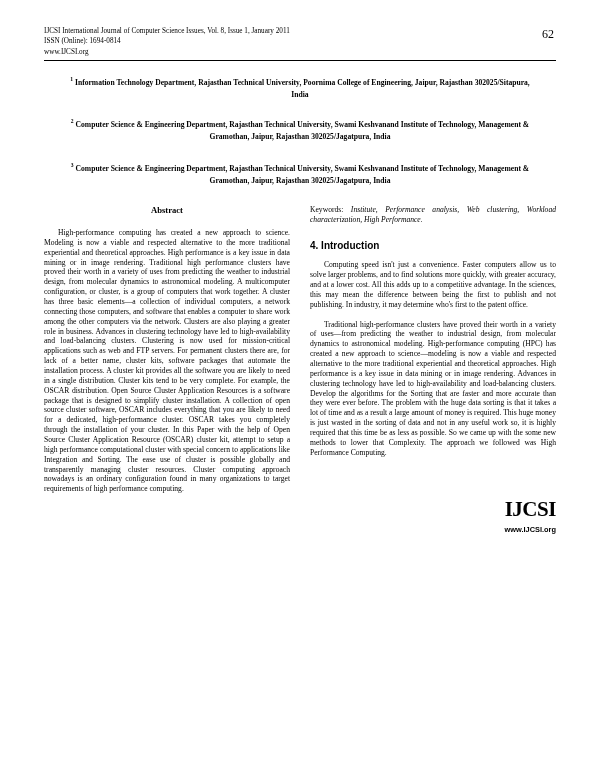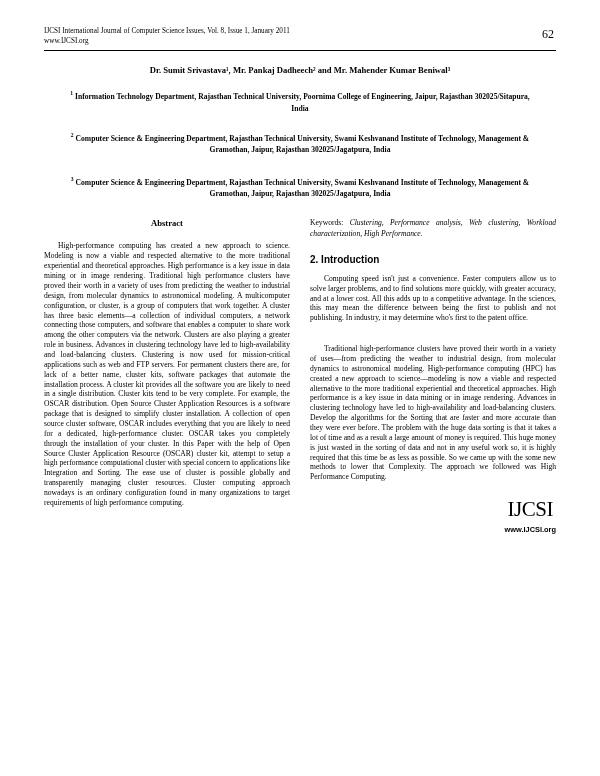--- a/index.html
+++ b/index.html
@@ -88,21 +88,21 @@
     font-size: 8.6px;
     margin-bottom: 12px;
   }
   .sec-head {
     font-weight: bold;
     font-size: 10px;
     font-family: "Liberation Sans", sans-serif;
     margin: 14px 0 8px 0;
   }
   p.body {
-    margin: 0 0 21px 0;
+    margin: 0 0 10px 0;
     text-indent: 14px;
   }
   .keywords {
     font-size: 7.6px;
     line-height: 1.35;
     text-align: justify;
     margin: 0;
   }
   .keywords b { font-weight: normal; }
   .keywords i { font-style: italic; }
@@ -110,48 +110,48 @@
   
   .footer {
     position: absolute;
     right: 44px;
     bottom: 24px;
     text-align: center;
   }
   .logo {
     font-family: "Liberation Serif", serif;
     font-size: 21px;
-    font-weight: normal;
+    font-weight: bold;
     letter-spacing: -0.5px;
     line-height: 1;
   }
   .logo-sub {
     font-family: "Liberation Sans", sans-serif;
     font-size: 7.4px;
     font-weight: bold;
     margin-top: 5px;
   }
 </style>
 </head>
 <body>
 
 <div class="page">
 
   <div class="header">
     <div class="header-left">
       <div>IJCSI International Journal of Computer Science Issues, Vol. 8, Issue 1, January 2011</div>
+      <div>ISSN (Online): 1694-0814</div>
       <div>www.IJCSI.org</div>
     </div>
     <div class="page-number">62</div>
   </div>
 
   <div class="rule"></div>
 
 
-  <div class="authors">Dr. Sumit Srivastava¹, Mr. Pankaj Dadheech² and Mr. Mahender Kumar Beniwal³</div>
 
   <div class="affil a1">
     <sup>1</sup>
     <span>Information Technology Department, Rajasthan Technical University, Poornima College of Engineering, Jaipur, Rajasthan 302025/Sitapura, India</span>
   </div>
 
   <div class="affil a2">
     <sup>2</sup>
     <span>Computer Science &amp; Engineering Department, Rajasthan Technical University, Swami Keshvanand Institute of Technology, Management &amp; Gramothan, Jaipur, Rajasthan 302025/Jagatpura, India</span>
   </div>
@@ -162,22 +162,22 @@
   </div>
 
   <div class="columns">
 
     <div class="col">
       <div class="sec-head-center">Abstract</div>
       <p class="body">High-performance computing has created a new approach to science. Modeling is now a viable and respected alternative to the more traditional experiential and theoretical approaches. High performance is a key issue in data mining or in image rendering. Traditional high performance clusters have proved their worth in a variety of uses from predicting the weather to industrial design, from molecular dynamics to astronomical modeling. A multicomputer configuration, or cluster, is a group of computers that work together. A cluster has three basic elements—a collection of individual computers, a network connecting those computers, and software that enables a computer to share work among the other computers via the network. Clusters are also playing a greater role in business. Advances in clustering technology have led to high-availability and load-balancing clusters. Clustering is now used for mission-critical applications such as web and FTP servers. For permanent clusters there are, for lack of a better name, cluster kits, software packages that automate the installation process. A cluster kit provides all the software you are likely to need in a single distribution. Cluster kits tend to be very complete. For example, the OSCAR distribution. Open Source Cluster Application Resources is a software package that is designed to simplify cluster installation. A collection of open source cluster software, OSCAR includes everything that you are likely to need for a dedicated, high-performance cluster. OSCAR takes you completely through the installation of your cluster. In this Paper with the help of Open Source Cluster Application Resource (OSCAR) cluster kit, attempt to setup a high performance computational cluster with special concern to applications like Integration and Sorting. The ease use of cluster is possible globally and transparently managing cluster resources. Cluster computing approach nowadays is an ordinary configuration found in many organizations to target requirements of high performance computing.</p>
     </div>
 
     <div class="col">
-      <p class="keywords"><b>Keywords:</b> <i>Clustering, Performance analysis, Web clustering, Workload characterization, High Performance.</i></p>
-      <div class="sec-head">2. Introduction</div>
+      <p class="keywords"><b>Keywords:</b> <i>Institute, Performance analysis, Web clustering, Workload characterization, High Performance.</i></p>
+      <div class="sec-head">4. Introduction</div>
       <p class="body">Computing speed isn't just a convenience. Faster computers allow us to solve larger problems, and to find solutions more quickly, with greater accuracy, and at a lower cost. All this adds up to a competitive advantage. In the sciences, this may mean the difference between being the first to publish and not publishing. In industry, it may determine who's first to the patent office.</p>
       <p class="body">Traditional high-performance clusters have proved their worth in a variety of uses—from predicting the weather to industrial design, from molecular dynamics to astronomical modeling. High-performance computing (HPC) has created a new approach to science—modeling is now a viable and respected alternative to the more traditional experiential and theoretical approaches. High performance is a key issue in data mining or in image rendering. Advances in clustering technology have led to high-availability and load-balancing clusters. Develop the algorithms for the Sorting that are faster and more accurate than they were ever before. The problem with the huge data sorting is that it takes a lot of time and as a result a large amount of money is required. This huge money is just wasted in the sorting of data and not in any useful work so, it is highly required that this time be as less as possible. So we came up with the some new methods to lower that Complexity. The approach we followed was High Performance Computing.</p>
     </div>
 
   </div>
 
   <div class="footer">
     <div class="logo">IJCSI</div>
     <div class="logo-sub">www.IJCSI.org</div>
   </div>

